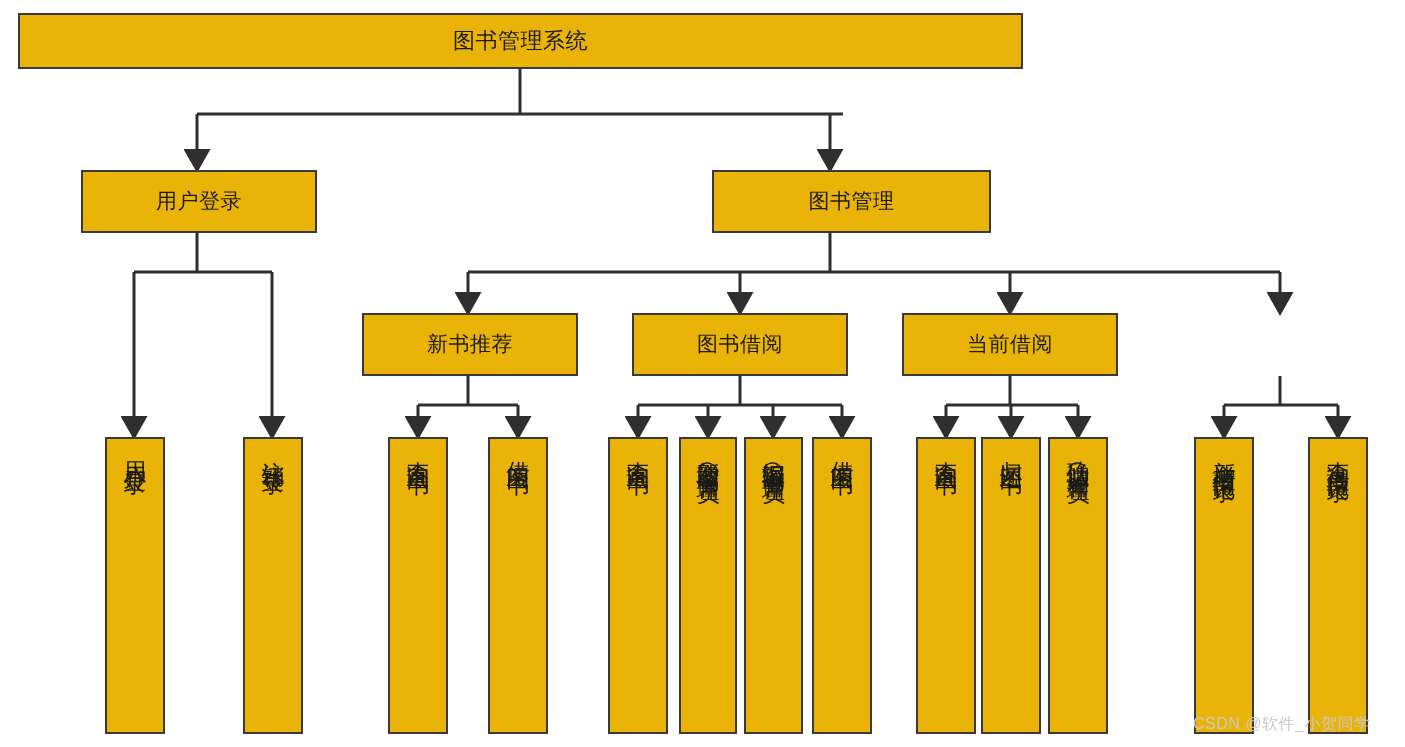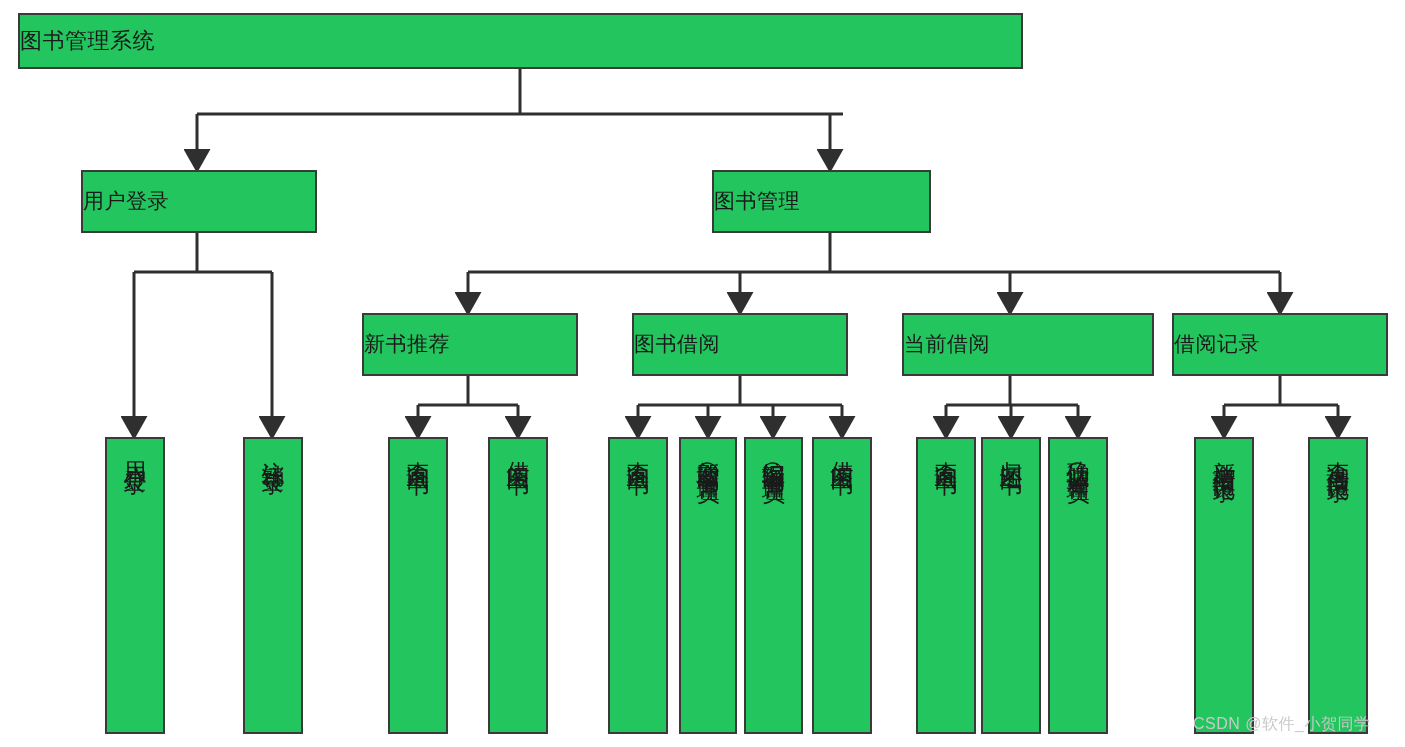--- a/index.html
+++ b/index.html
@@ -22,23 +22,24 @@
     left: 0;
     top: 0;
     width: 1405px;
     height: 747px;
     pointer-events: none;
   }
   .node {
     position: absolute;
     box-sizing: border-box;
     border: 2px solid #3a3a3a;
-    background: #22c55e;
+    background: #eab308;
     display: flex;
     align-items: center;
+    justify-content: center;
     color: #1a1a1a;
   }
   .node .label {
     text-align: center;
     line-height: 1.18;
     letter-spacing: 0.5px;
   }
   .node.horiz .label {
     font-size: 21px;
   }
@@ -125,35 +126,32 @@
     </g>
   </svg>
 
   <div class="node root horiz" style="left:18px; top:13px; width:1005px; height:56px;">
     <span class="label">图书管理系统</span>
   </div>
 
   <div class="node horiz" style="left:81px; top:170px; width:236px; height:63px;">
     <span class="label">用户登录</span>
   </div>
-  <div class="node horiz" style="left:712px; top:170px; width:219px; height:63px;">
+  <div class="node horiz" style="left:712px; top:170px; width:279px; height:63px;">
     <span class="label">图书管理</span>
   </div>
 
   <div class="node horiz" style="left:632px; top:313px; width:216px; height:63px;">
     <span class="label">图书借阅</span>
   </div>
   <div class="node horiz" style="left:362px; top:313px; width:216px; height:63px;">
     <span class="label">新书推荐</span>
   </div>
-  <div class="node horiz" style="left:902px; top:313px; width:252px; height:63px;">
+  <div class="node horiz" style="left:902px; top:313px; width:216px; height:63px;">
     <span class="label">当前借阅</span>
-  </div>
-  <div class="node horiz" style="left:1172px; top:313px; width:216px; height:63px;">
-    <span class="label">借阅记录</span>
   </div>
 
   <div class="node vert" style="left:105px; top:437px; width:60px; height:297px;">
     <span class="label">用户登录</span>
   </div>
   <div class="node vert" style="left:243px; top:437px; width:60px; height:297px;">
     <span class="label">注销登录</span>
   </div>
 
   <div class="node vert" style="left:388px; top:437px; width:60px; height:297px;">

